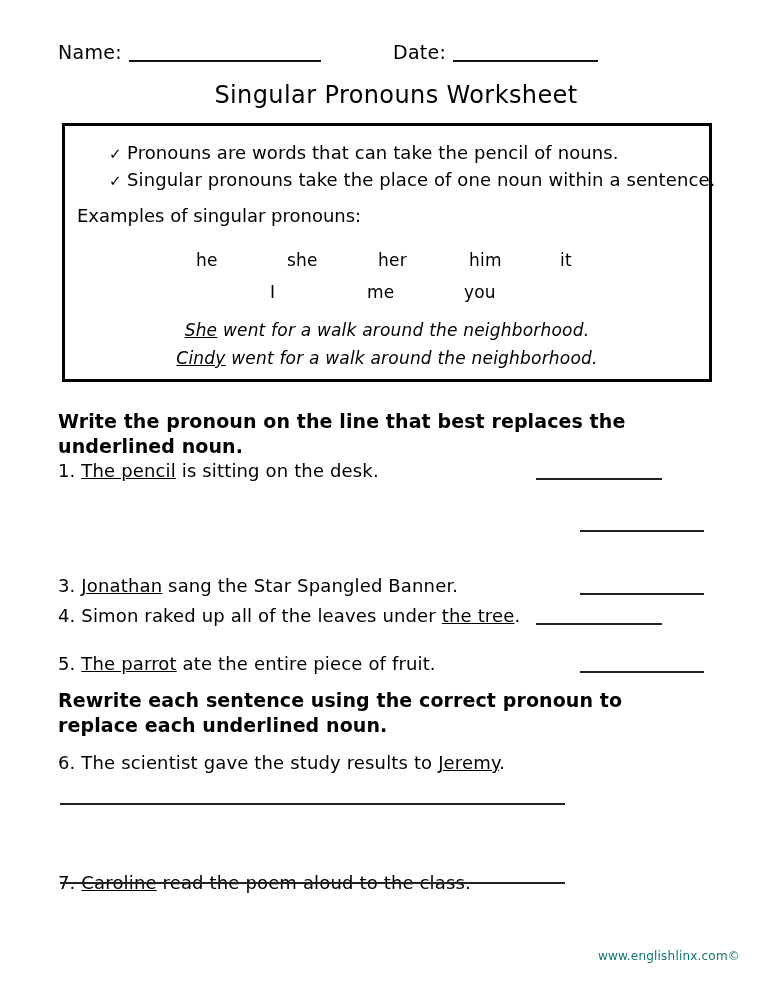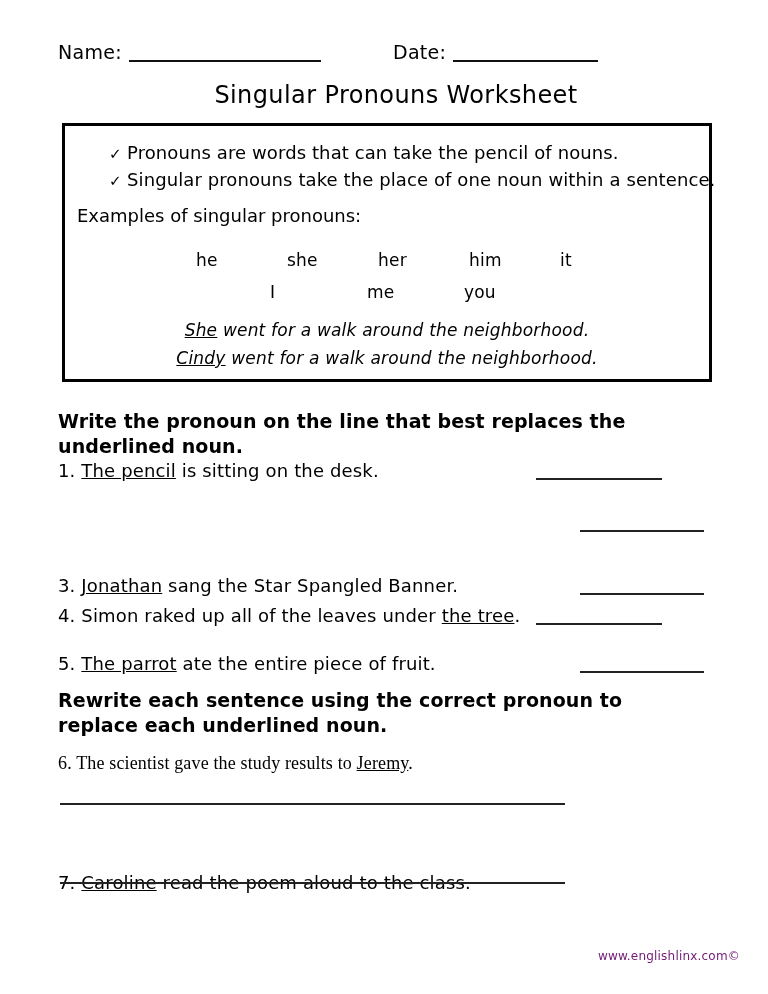--- a/index.html
+++ b/index.html
@@ -195,21 +195,21 @@
   }
 
   
   .footer {
     position: absolute;
     right: 28px;
     top: 948px;
     font-size: 12px;
     line-height: 16px;
     letter-spacing: 0.2px;
-    color: #701a75;
+    color: #0f766e;
   }
 </style>
 </head>
 <body>
 
 <div class="page">
 
   <div class="header-row">
     <div class="field field-name">
       <span class="field-label">Name:</span>
@@ -285,21 +285,21 @@
     <span class="answer-rule" style="left:478px; width:126px;"></span>
   </div>
 
   <div class="question" style="top:651px;text-align:center;">
     <span class="q-text"><span>5.</span><span> </span><span class="underlined">The parrot</span><span> ate the entire piece of fruit.</span></span>
     <span class="answer-rule" style="left:522px; width:124px;"></span>
   </div>
 
   <div class="instruction instruction-2">Rewrite each sentence using the correct pronoun to replace each underlined noun.</div>
 
-  <div class="rewrite-question" style="top:750px;font-family:Liberation Serif, serif;">
+  <div class="rewrite-question" style="top:750px;">
     <span>6.</span><span> The scientist gave the study results to </span><span class="underlined">Jeremy</span><span>.</span>
   </div>
   <div class="rewrite-rule" style="top:803px;"></div>
 
   <div class="rewrite-question" style="top:870px;">
     <span>7.</span><span> </span><span class="underlined">Caroline</span><span> read the poem aloud to the class.</span>
   </div>
   <div class="rewrite-rule" style="top:882px;"></div>
 
   <div class="footer">www.englishlinx.com©</div>

